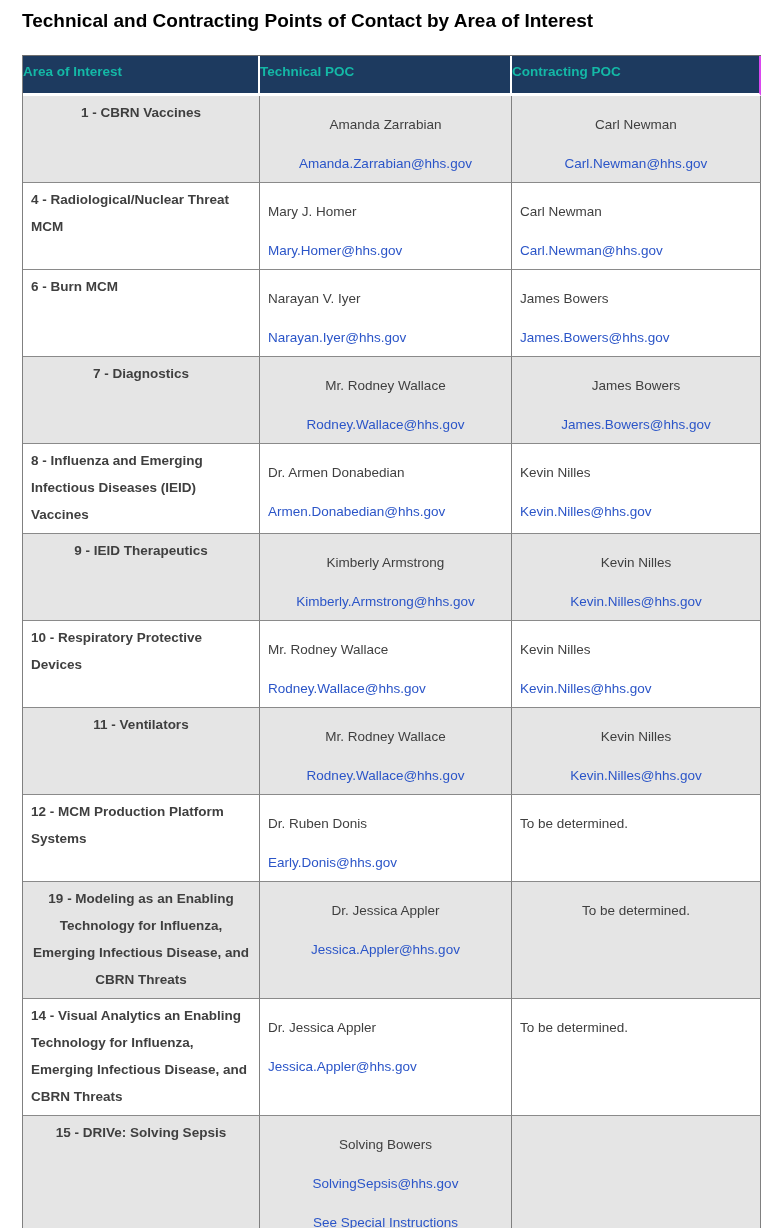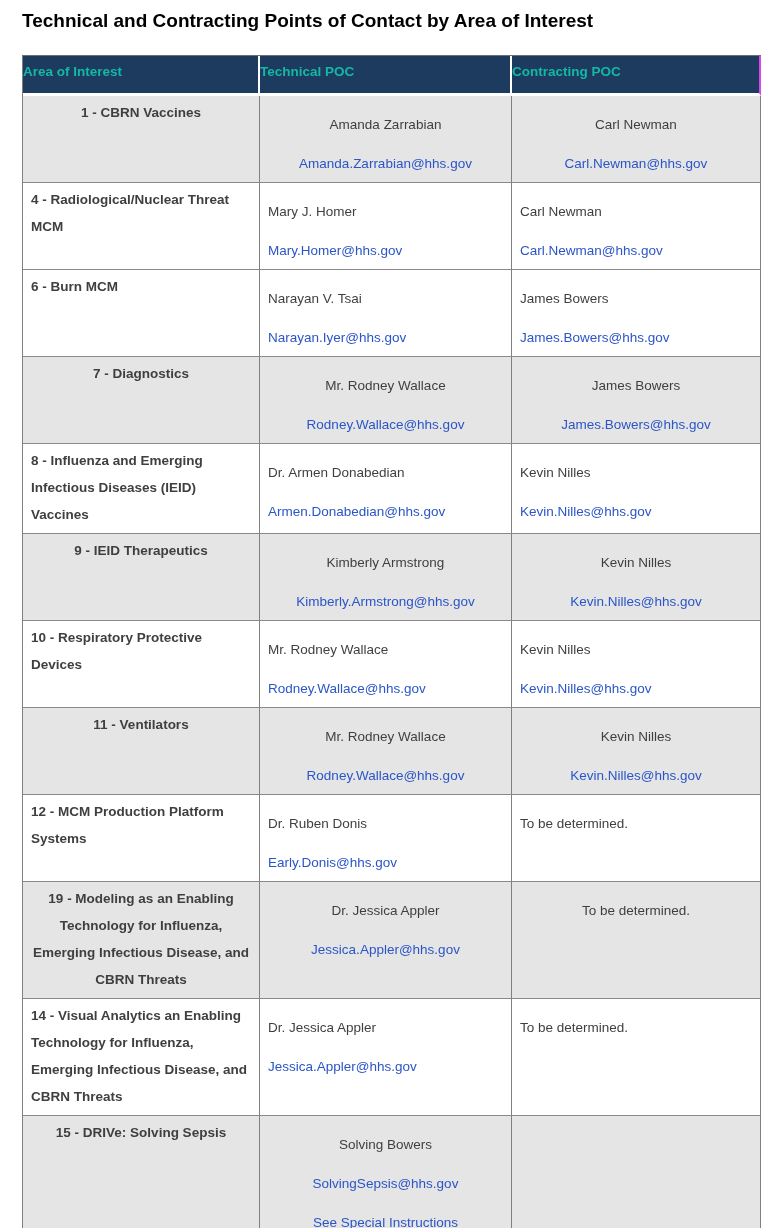--- a/index.html
+++ b/index.html
@@ -111,21 +111,21 @@
             <div class="poc-line"><a href="#" class="poc-link">Mary.Homer@hhs.gov</a></div>
           </td>
           <td class="poc-cell">
             <div class="poc-line">Carl Newman</div>
             <div class="poc-line"><a href="#" class="poc-link">Carl.Newman@hhs.gov</a></div>
           </td>
         </tr>
         <tr class="row-white">
           <td class="area-cell">6 - Burn MCM</td>
           <td class="poc-cell">
-            <div class="poc-line">Narayan V. Tsai</div>
+            <div class="poc-line">Narayan V. Iyer</div>
             <div class="poc-line"><a href="#" class="poc-link">Narayan.Iyer@hhs.gov</a></div>
           </td>
           <td class="poc-cell">
             <div class="poc-line">James Bowers</div>
             <div class="poc-line"><a href="#" class="poc-link">James.Bowers@hhs.gov</a></div>
           </td>
         </tr>
         <tr class="row-blue">
           <td class="area-cell">7 - Diagnostics</td>
           <td class="poc-cell">

